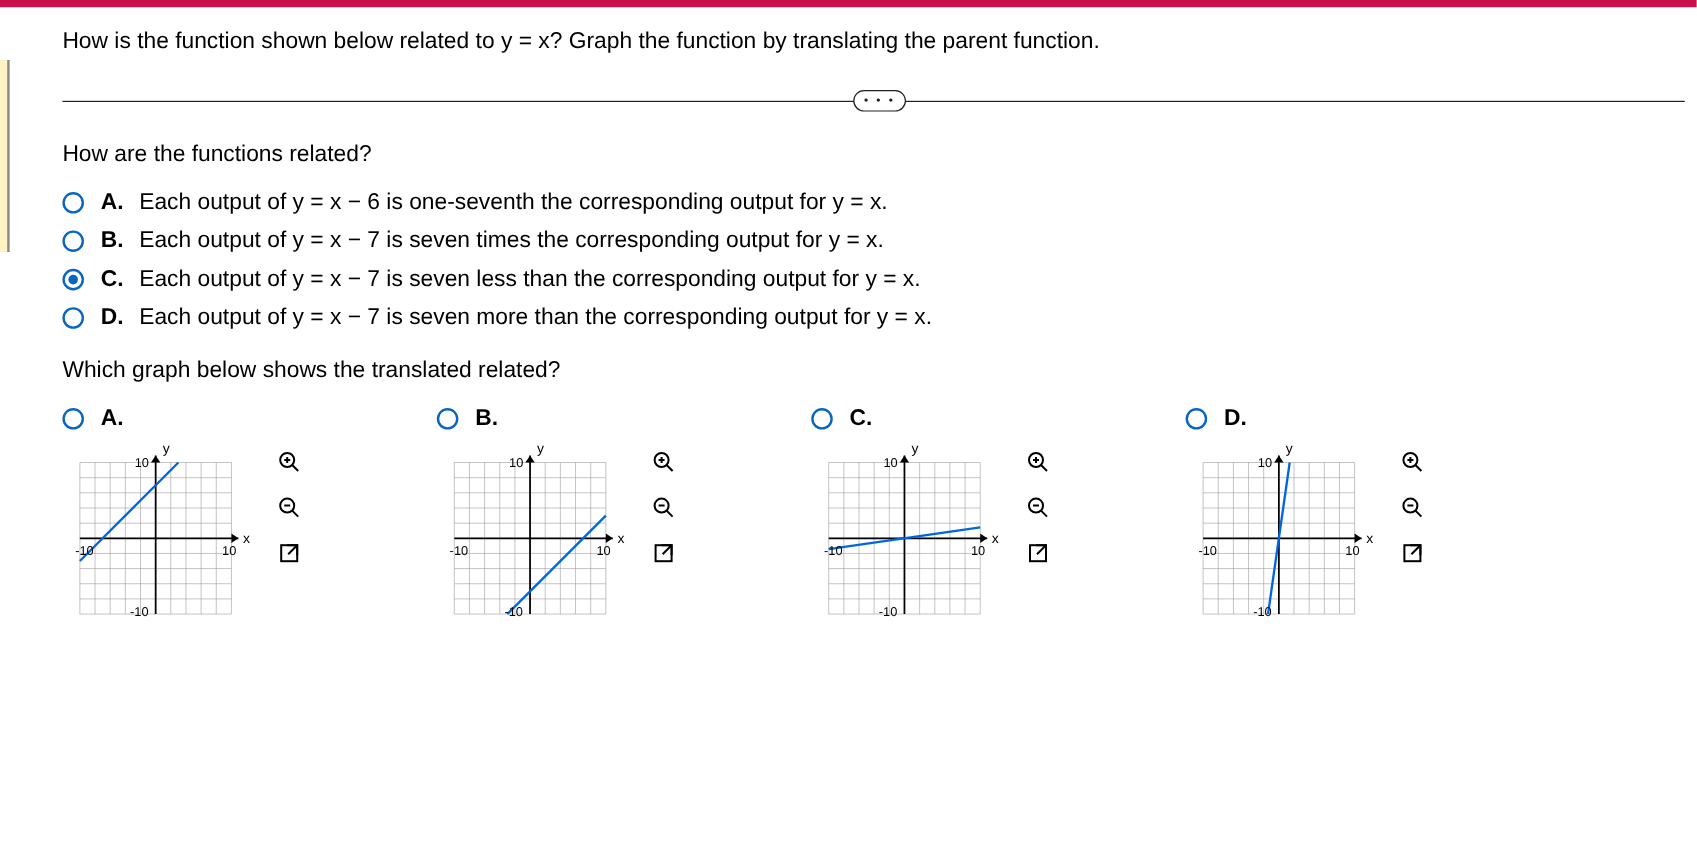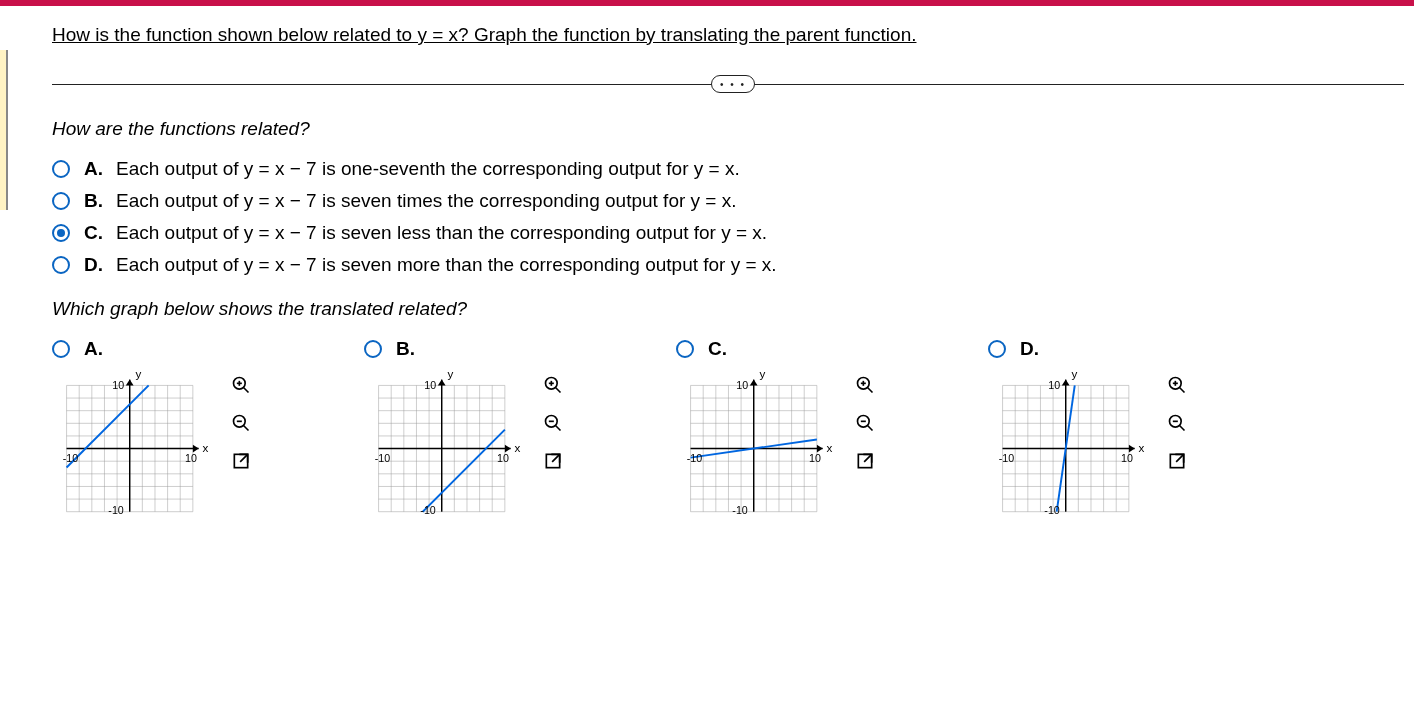--- a/index.html
+++ b/index.html
@@ -25,21 +25,20 @@
     height: 160px;
     background: #fff3c4;
     border-right: 2px solid #888;
   }
   .content {
     padding: 18px 0 0 52px;
   }
   .question-main {
     font-size: 19px;
     margin-bottom: 26px;
-    text-decoration: underline;
   }
   .divider-row {
     position: relative;
     height: 24px;
     margin: 12px 0 18px 0;
   }
   .divider-line {
     position: absolute;
     left: 0;
     right: 10px;
@@ -59,21 +58,20 @@
     display: flex;
     align-items: center;
     justify-content: center;
     font-size: 10px;
     letter-spacing: 2px;
     color: #222;
     cursor: pointer;
   }
   .subq {
     margin: 22px 0 18px 0;
-    font-style: italic;
   }
   .choice-row {
     display: flex;
     align-items: center;
     margin: 10px 0;
   }
   .radio {
     width: 18px;
     height: 18px;
     border: 2px solid #0a65c2;
@@ -152,21 +150,21 @@
     <div class="divider-line"></div>
     <div class="divider-pill">• • •</div>
   </div>
 
   <div class="subq">How are the functions related?</div>
 
   <div id="choices1-container">
       <div class="choice-row">
         <div class="radio"></div>
         <span class="choice-letter">A.</span>
-        <span>Each output of y = x − 7 is one-seventh the corresponding output for y = x.</span>
+        <span>Each output of y = x − 6 is one-seventh the corresponding output for y = x.</span>
       </div>
       <div class="choice-row">
         <div class="radio"></div>
         <span class="choice-letter">B.</span>
         <span>Each output of y = x − 7 is seven times the corresponding output for y = x.</span>
       </div>
       <div class="choice-row">
         <div class="radio selected"></div>
         <span class="choice-letter">C.</span>
         <span>Each output of y = x − 7 is seven less than the corresponding output for y = x.</span>

